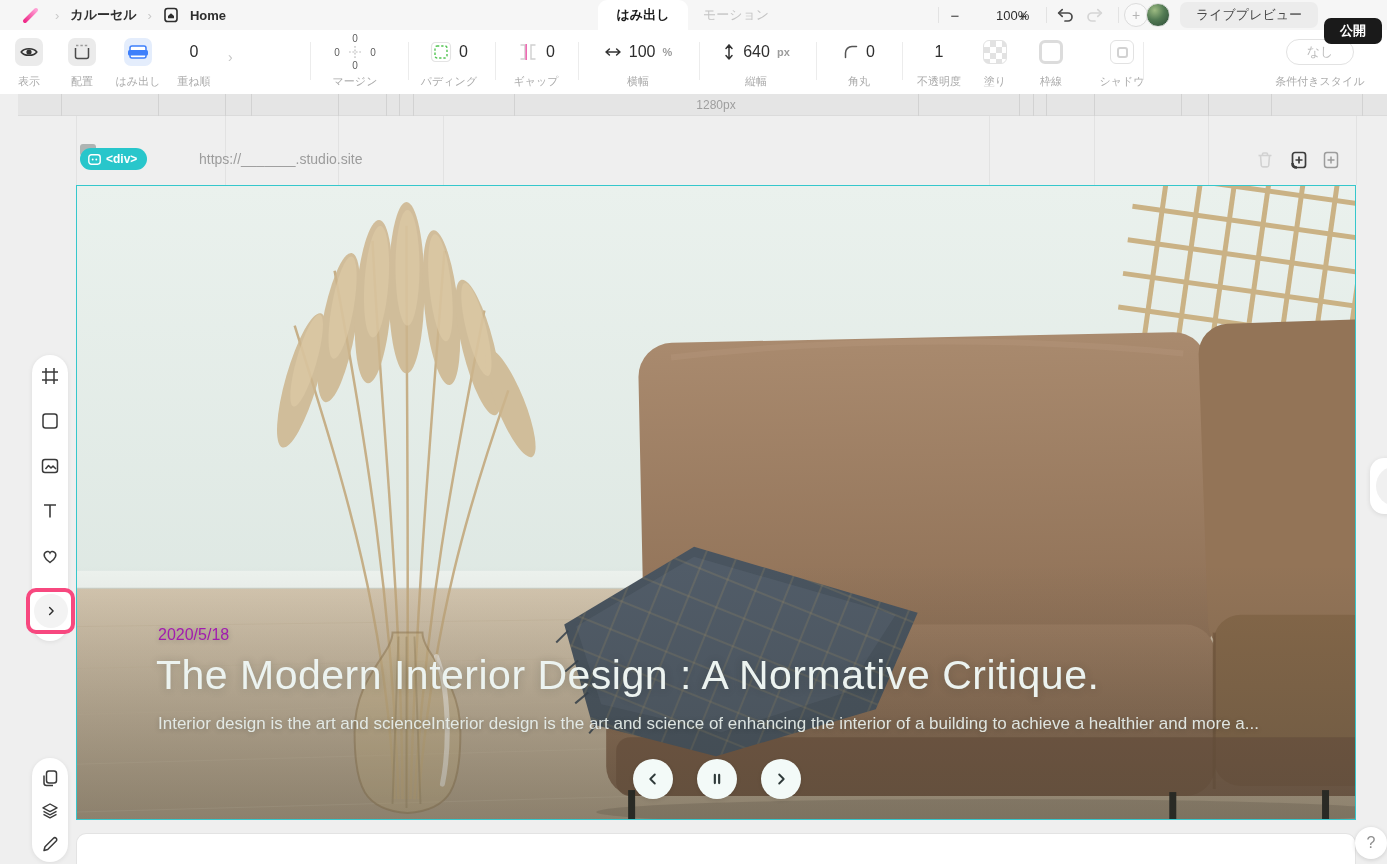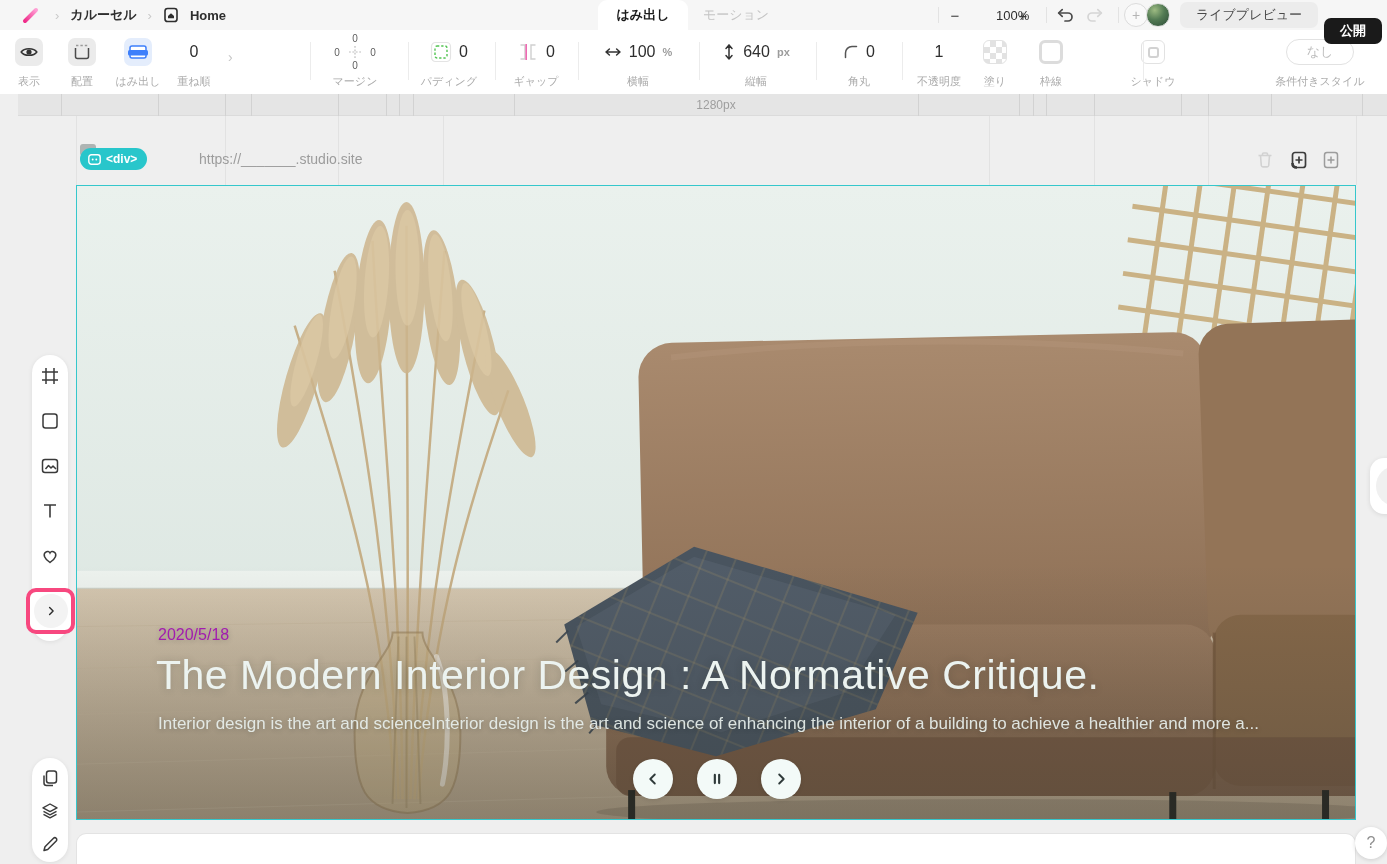--- a/index.html
+++ b/index.html
@@ -304,21 +304,21 @@
     <div class="pg-label">塗り</div>
   </div>
 
   <div class="pgroup" style="left:1031px;width:40px">
     <div class="pg-main">
       <button class="swatch swatch-border"></button>
     </div>
     <div class="pg-label">枠線</div>
   </div>
 
-  <div class="pgroup" style="left:1131px;width:44px">
+  <div class="pgroup" style="left:1100px;width:44px">
     <div class="pg-main">
       <button class="swatch swatch-shadow">
           <i></i>
         </button>
     </div>
     <div class="pg-label">シャドウ</div>
   </div>
 
   <span class="pdiv" style="left:1143px"></span>
 

